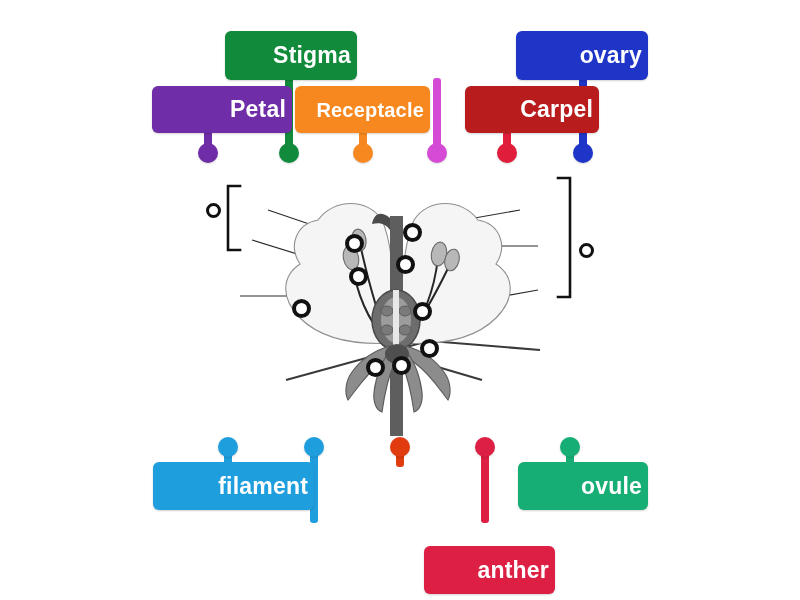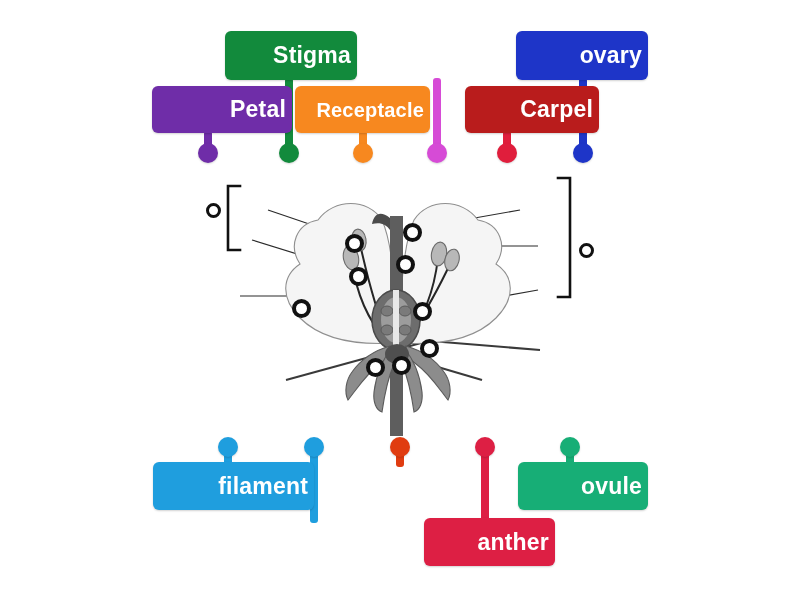--- a/index.html
+++ b/index.html
@@ -218,21 +218,21 @@
   </div>
 
   <div class="stem" style="left:310px; top:443px; width:8px; height:80px; background:#1f9ede;"></div>
   <div class="knob" style="left:304px; top:437px; background:#1f9ede;"></div>
 
   <div class="stem" style="left:396px; top:443px; width:8px; height:24px; background:#e03c10;"></div>
   <div class="knob" style="left:390px; top:437px; background:#e03c10;"></div>
 
   <div class="stem" style="left:481px; top:443px; width:8px; height:80px; background:#dd1f44;"></div>
   <div class="knob" style="left:475px; top:437px; background:#dd1f44;"></div>
-  <div class="chip" style="left:424px; top:518px; width:131px; height:48px; background:#dd1f44;">
+  <div class="chip" style="left:424px; top:546px; width:131px; height:48px; background:#dd1f44;">
     <span>anther</span>
   </div>
 
   <div class="stem" style="left:566px; top:443px; width:8px; height:24px; background:#17ae76;"></div>
   <div class="knob" style="left:560px; top:437px; background:#17ae76;"></div>
   <div class="chip" style="left:518px; top:462px; width:130px; height:48px; background:#17ae76;">
     <span>ovule</span>
   </div>
 
 </div>

